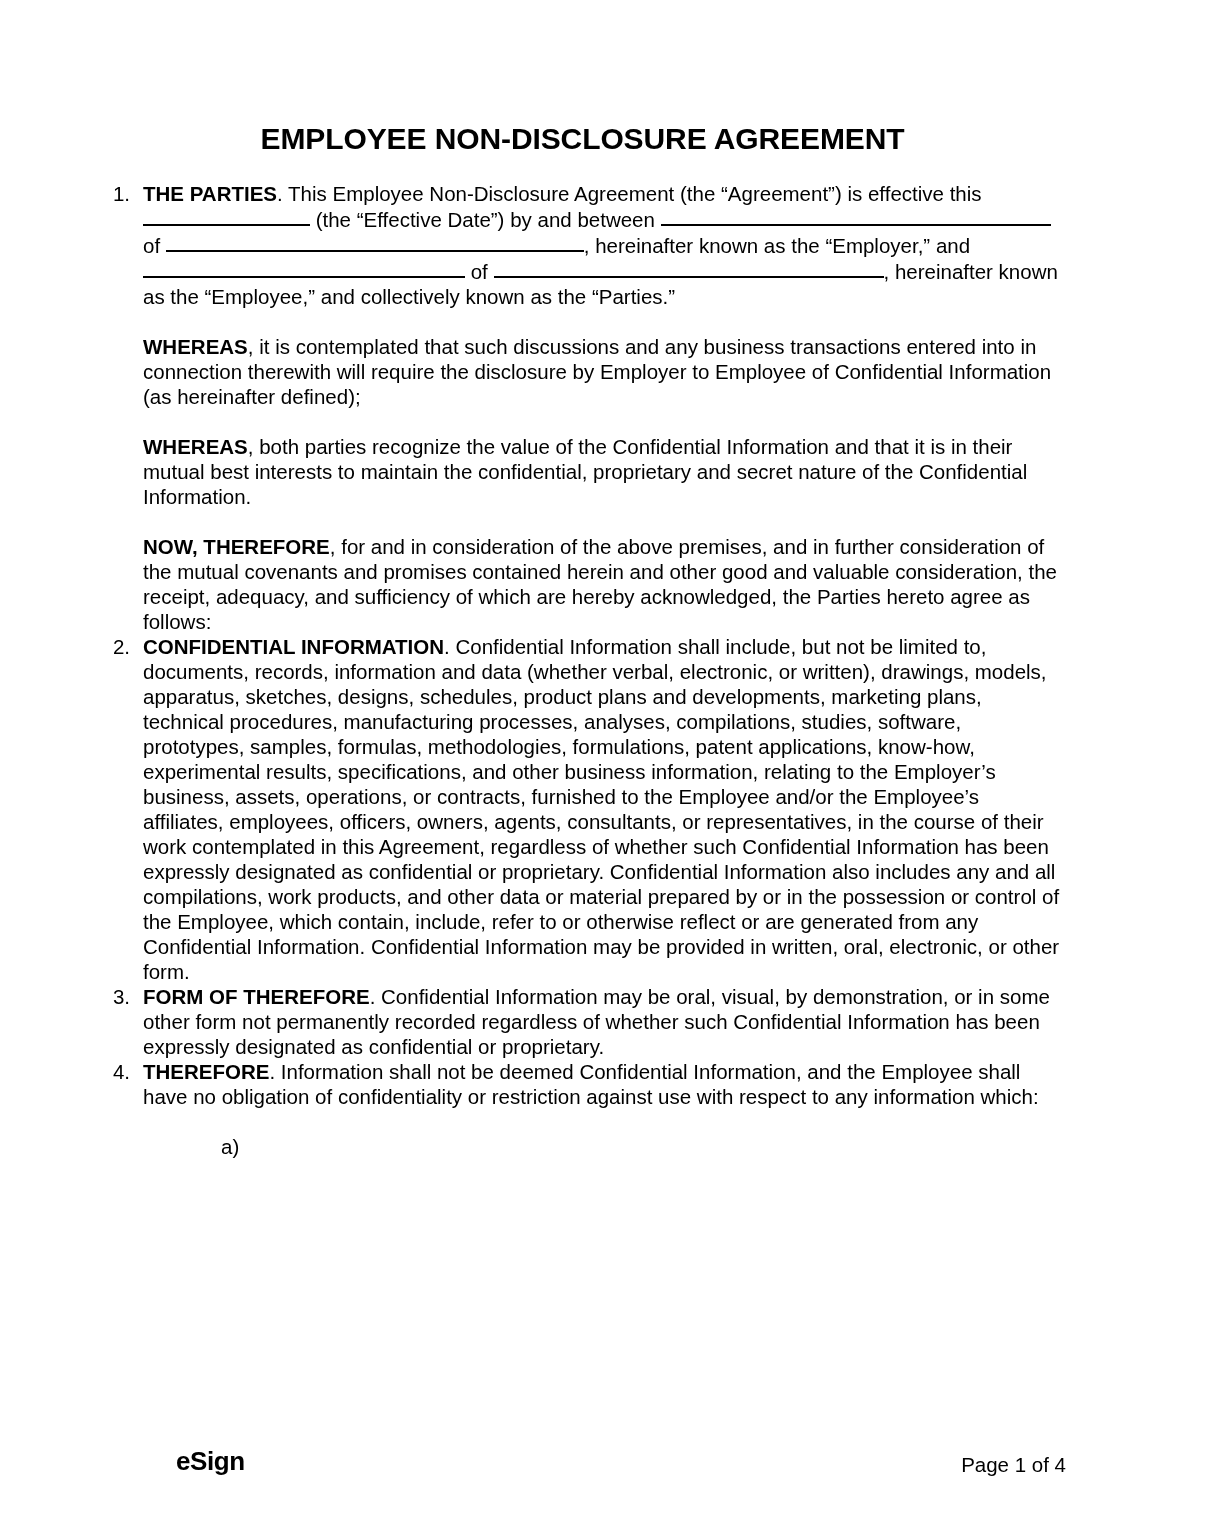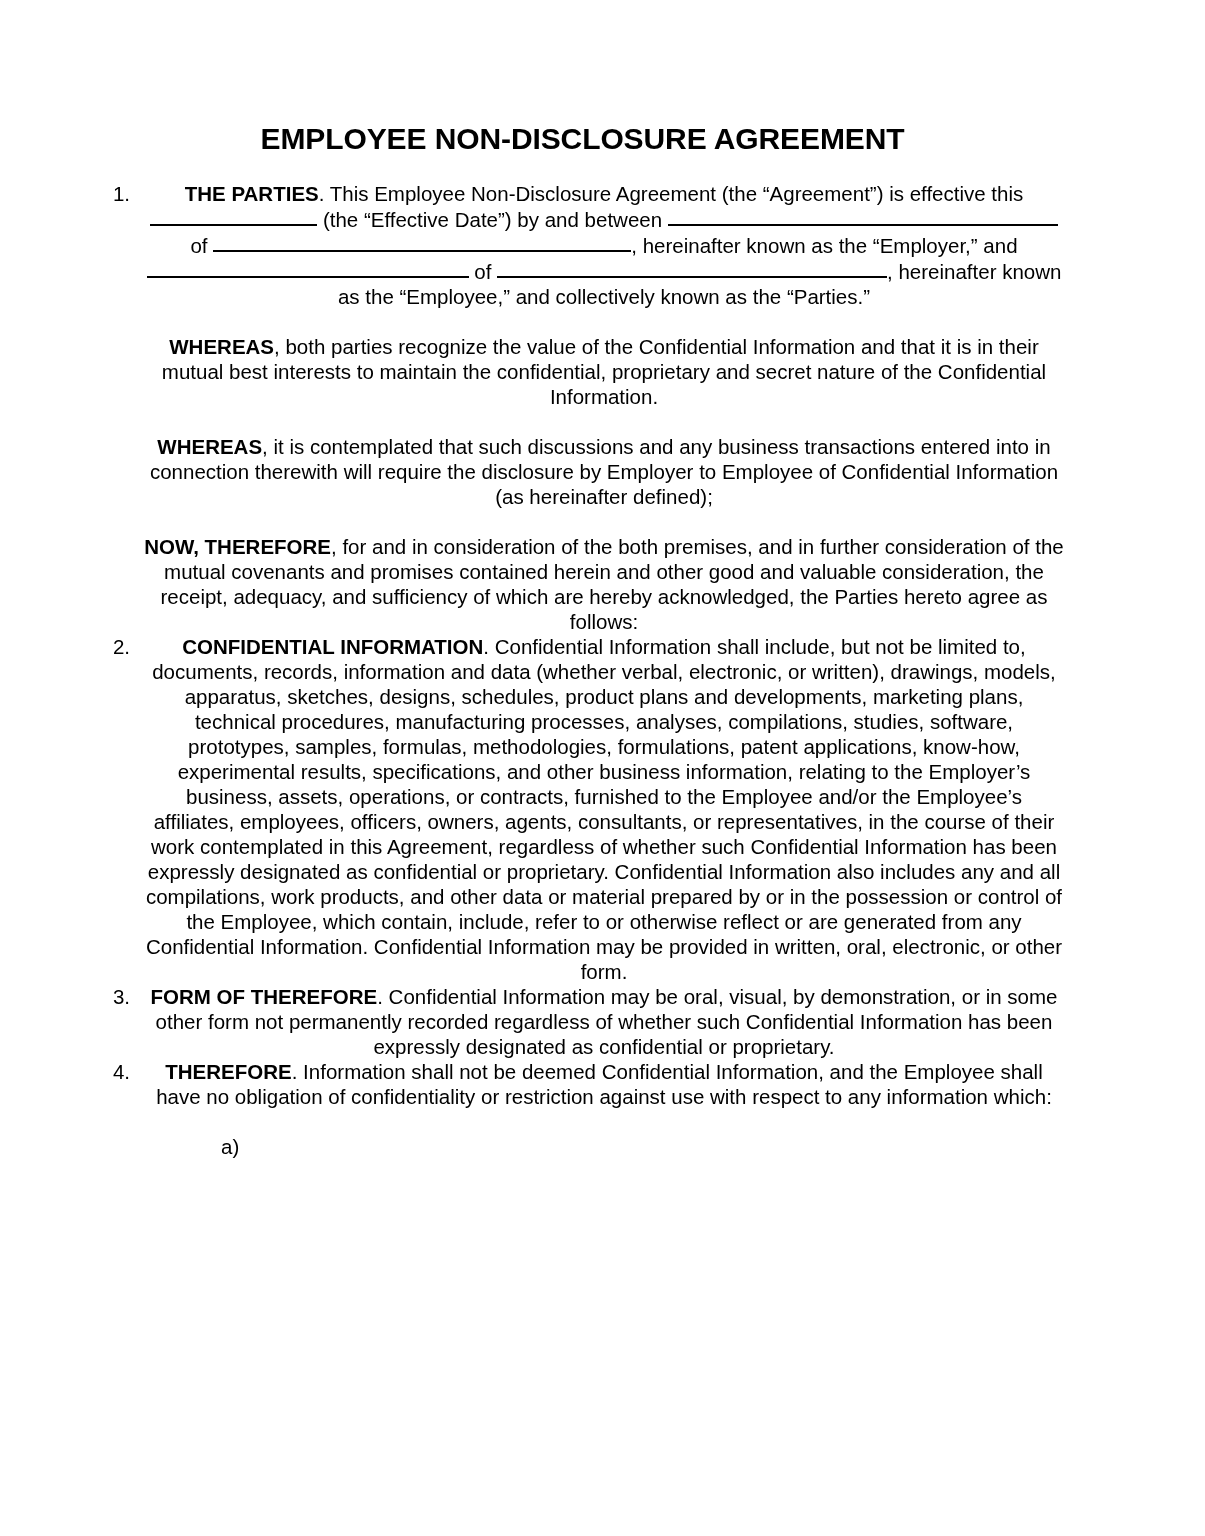--- a/index.html
+++ b/index.html
@@ -45,21 +45,21 @@
     top: 0;
     width: 26px;
     text-align: right;
     font-size: 20.5px;
     line-height: 25px;
   }
   .para {
     font-size: 20.5px;
     line-height: 25px;
     margin: 0 0 25px 0;
-    text-align: center;
+    text-align: left;
     word-spacing: 0px;
   }
   .para:last-child {
     margin-bottom: 0;
   }
   .para b, .lead {
     font-weight: bold;
   }
   .blank {
     display: inline-block;
@@ -117,25 +117,25 @@
 
   <div class="content">
 
     <h1 class="doc-title">EMPLOYEE NON-DISCLOSURE AGREEMENT</h1>
 
     <div class="clause">
       <span class="clause-num">1.</span>
       <p class="para"><b>THE PARTIES</b><span>. This Employee Non-Disclosure Agreement (the “Agreement”) is effective this </span><span class="blank b1"></span><span> (the “Effective Date”) by and between </span><span class="blank b3"></span><span> of </span><span class="blank b5"></span><span>, hereinafter known as the “Employer,” and </span><span class="blank b4"></span><span> of </span><span class="blank b3"></span><span>, hereinafter known as the “Employee,” and collectively known as the “Parties.”</span></p>
 
 
+      <p class="para"><b class="lead">WHEREAS</b><span>, it is contemplated that such discussions and any business transactions entered into in connection therewith will require the disclosure by Employer to Employee of Confidential Information (as hereinafter defined);</span></p>
+
       <p class="para"><b class="lead">WHEREAS</b><span>, both parties recognize the value of the Confidential Information and that it is in their mutual best interests to maintain the confidential, proprietary and secret nature of the Confidential Information.</span></p>
 
-      <p class="para"><b class="lead">WHEREAS</b><span>, it is contemplated that such discussions and any business transactions entered into in connection therewith will require the disclosure by Employer to Employee of Confidential Information (as hereinafter defined);</span></p>
-
-      <p class="para"><b class="lead">NOW, THEREFORE</b><span>, for and in consideration of the both premises, and in further consideration of the mutual covenants and promises contained herein and other good and valuable consideration, the receipt, adequacy, and sufficiency of which are hereby acknowledged, the Parties hereto agree as follows:</span></p>
+      <p class="para"><b class="lead">NOW, THEREFORE</b><span>, for and in consideration of the above premises, and in further consideration of the mutual covenants and promises contained herein and other good and valuable consideration, the receipt, adequacy, and sufficiency of which are hereby acknowledged, the Parties hereto agree as follows:</span></p>
     </div>
 
     <div class="clause">
       <span class="clause-num">2.</span>
       <p class="para"><b>CONFIDENTIAL INFORMATION</b><span>. Confidential Information shall include, but not be limited to, documents, records, information and data (whether verbal, electronic, or written), drawings, models, apparatus, sketches, designs, schedules, product plans and developments, marketing plans, technical procedures, manufacturing processes, analyses, compilations, studies, software, prototypes, samples, formulas, methodologies, formulations, patent applications, know-how, experimental results, specifications, and other business information, relating to the Employer’s business, assets, operations, or contracts, furnished to the Employee and/or the Employee’s affiliates, employees, officers, owners, agents, consultants, or representatives, in the course of their work contemplated in this Agreement, regardless of whether such Confidential Information has been expressly designated as confidential or proprietary. Confidential Information also includes any and all compilations, work products, and other data or material prepared by or in the possession or control of the Employee, which contain, include, refer to or otherwise reflect or are generated from any Confidential Information. Confidential Information may be provided in written, oral, electronic, or other form.</span></p>
     </div>
 
     <div class="clause">
       <span class="clause-num">3.</span>
       <p class="para"><b>FORM OF THEREFORE</b><span>. Confidential Information may be oral, visual, by demonstration, or in some other form not permanently recorded regardless of whether such Confidential Information has been expressly designated as confidential or proprietary.</span></p>
@@ -145,14 +145,18 @@
       <span class="clause-num">4.</span>
       <p class="para"><b>THEREFORE</b><span>. Information shall not be deemed Confidential Information, and the Employee shall have no obligation of confidentiality or restriction against use with respect to any information which:</span></p>
 
       <div class="subclause">
         <span class="subclause-num">a)</span>
       </div>
     </div>
 
   </div>
 
+  <div class="footer">
+    <span class="footer-brand">eSign</span>
+    <span class="footer-page">Page 1 of 4</span>
+  </div>
 
 </div>
 
 </body></html>

